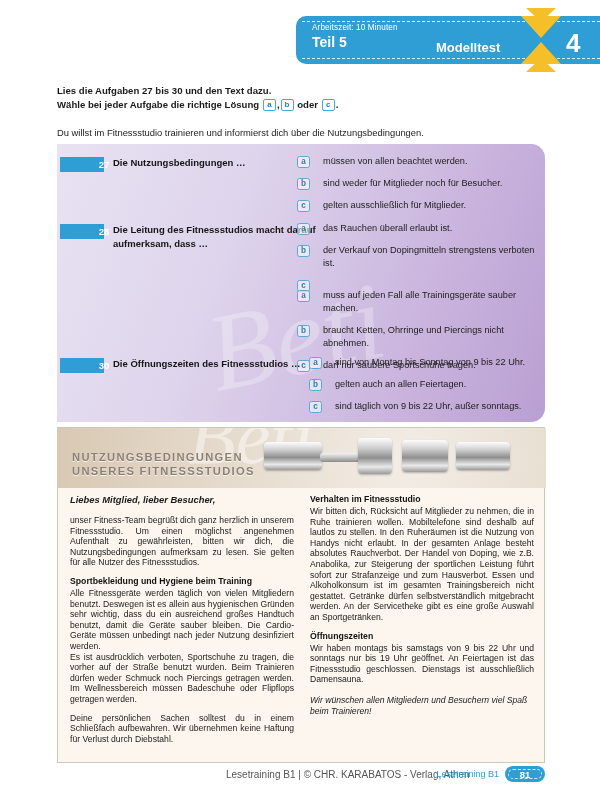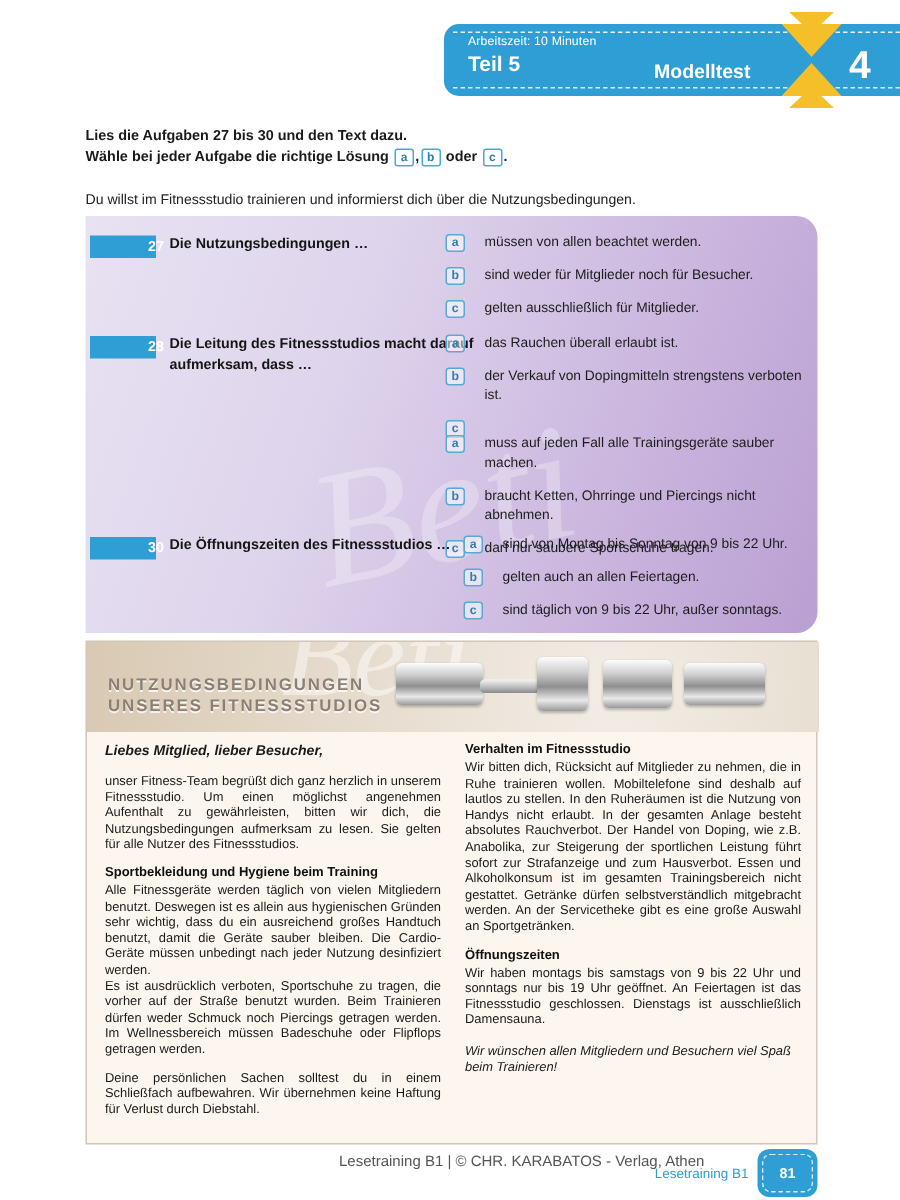--- a/index.html
+++ b/index.html
@@ -165,21 +165,21 @@
   .foot-left {
     position: absolute; left: 205px; top: 769px;
     font-size: 10px; color: #555; padding-left: 21px;
   }
   .foot-right {
     position: absolute; right: 55px; top: 766px;
     display: flex; align-items: center; gap: 6px;
   }
   .foot-brand { font-size: 9px; color: #2e9ed4; font-weight: normal; }
   .foot-page {
-    width: 40px; height: 32px; background: #2e9ed4; border-radius: 8px;
+    width: 40px; height: 16px; background: #2e9ed4; border-radius: 8px;
     color: #fff; font-size: 9.5px; font-weight: bold;
     display: flex; align-items: center; justify-content: center;
     position: relative;
   }
   .foot-page::after {
     content: ""; position: absolute; left: 3px; right: 3px; top: 3px; bottom: 3px;
     border: 1px dashed rgba(255,255,255,.8); border-radius: 6px;
   }
   .foot-page span { position: relative; z-index: 2; }
 </style>

